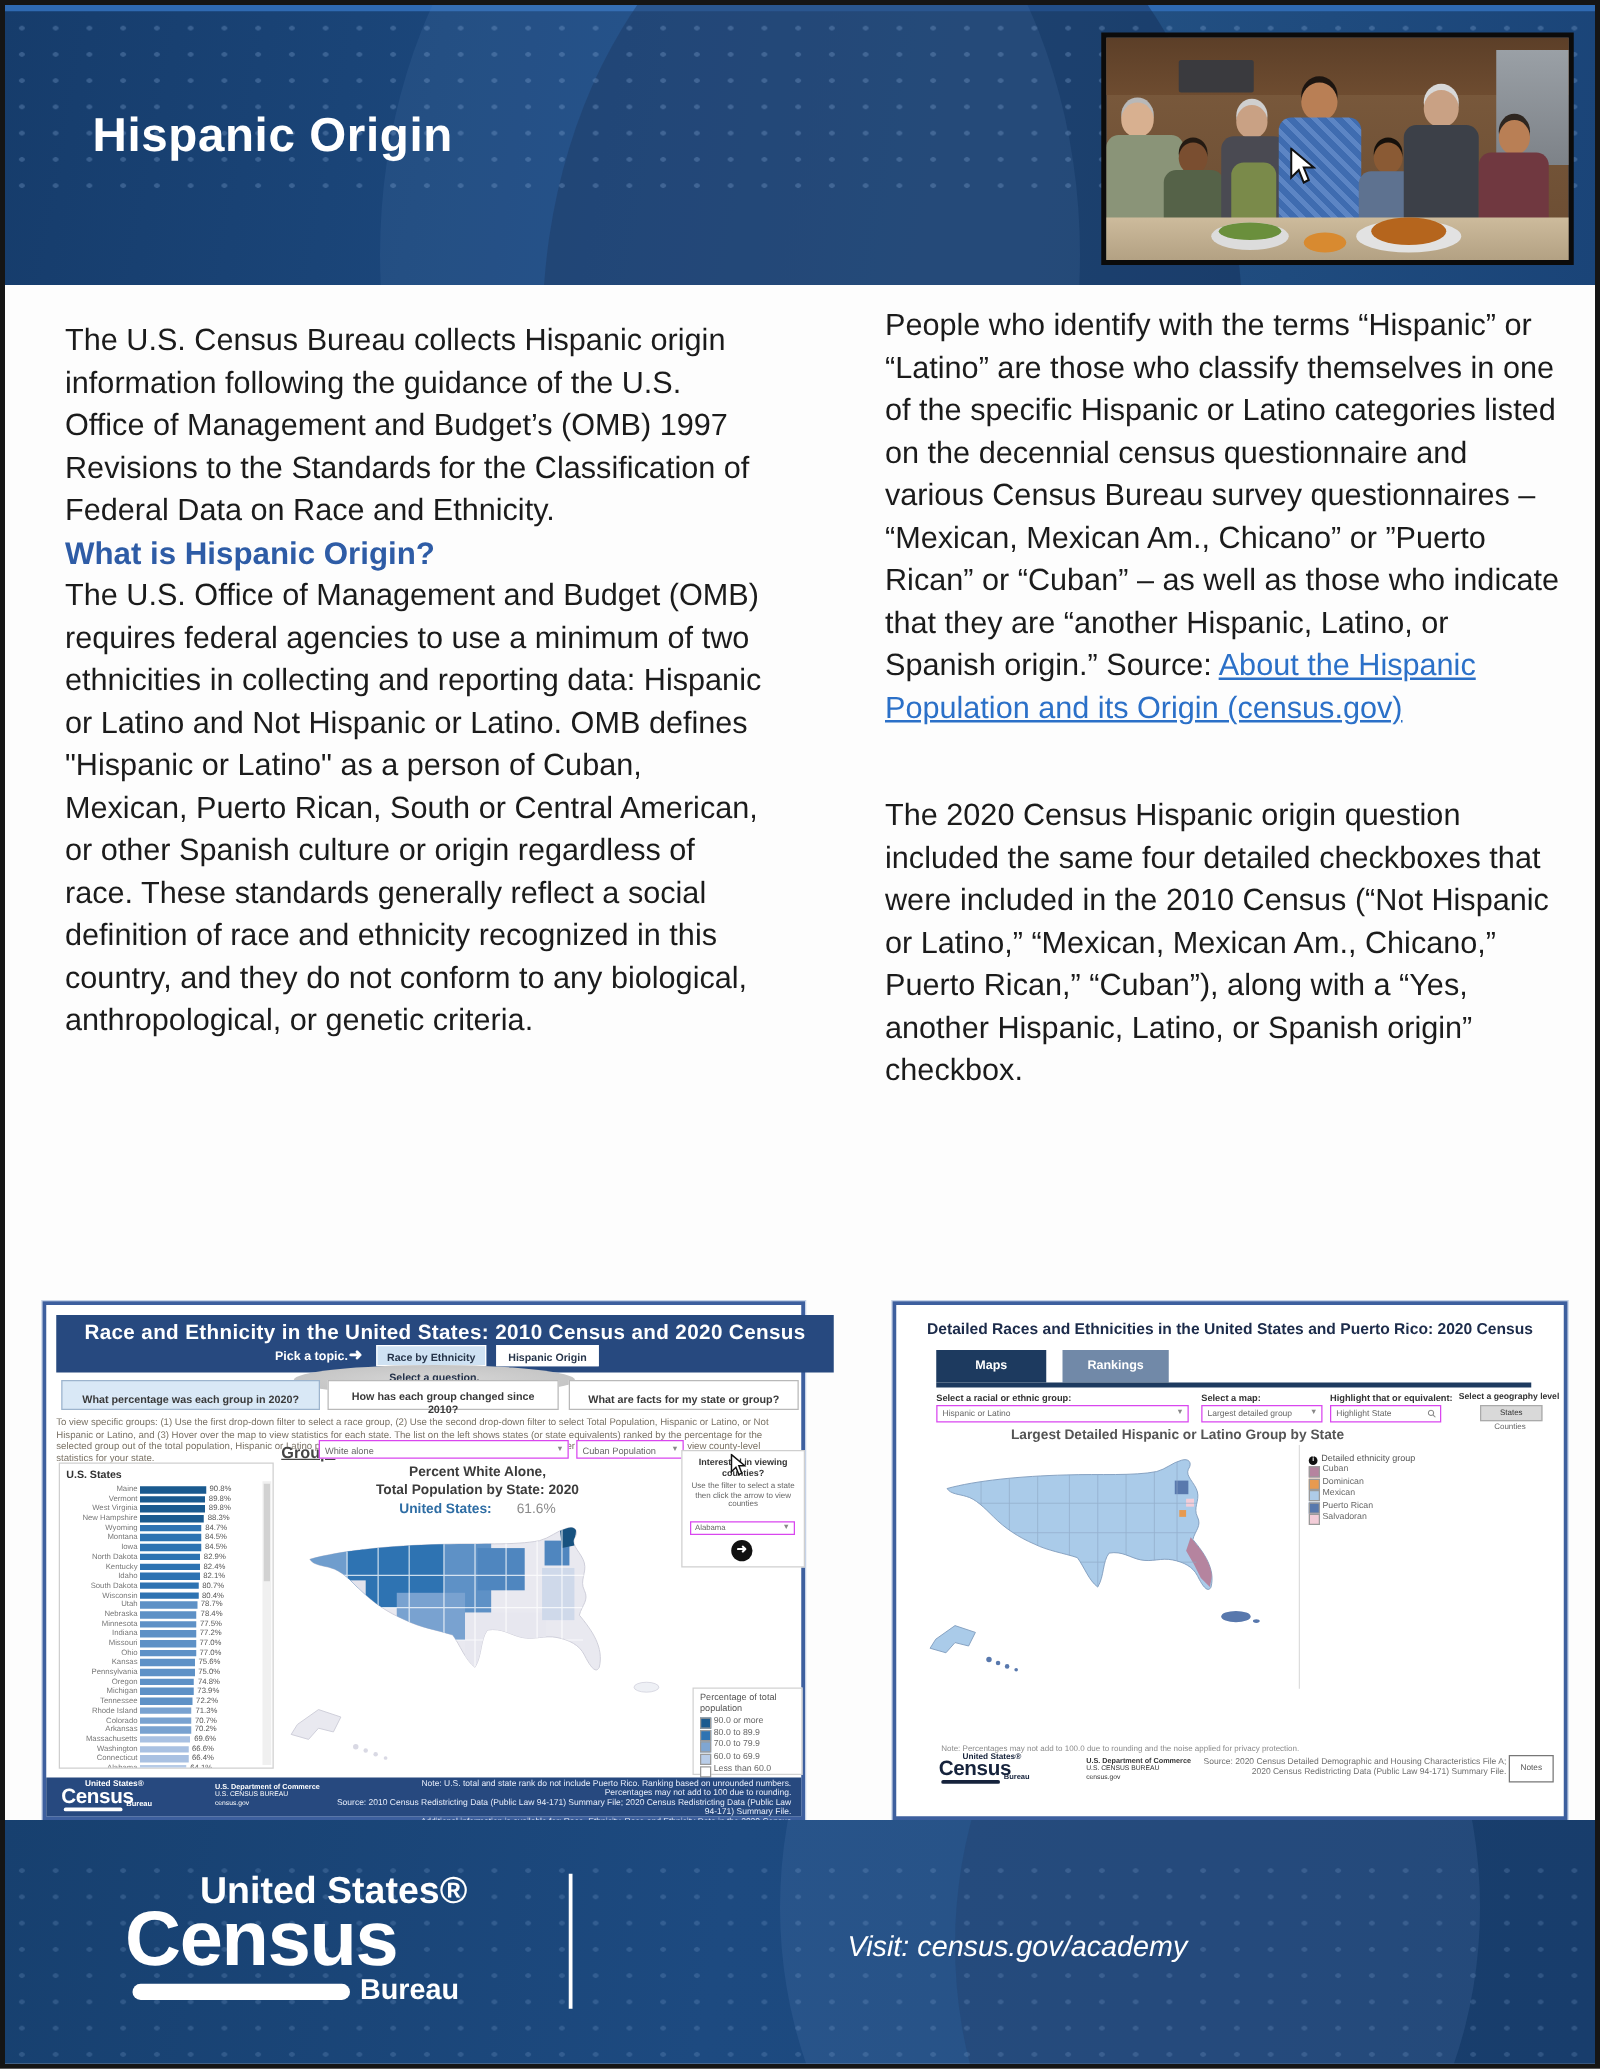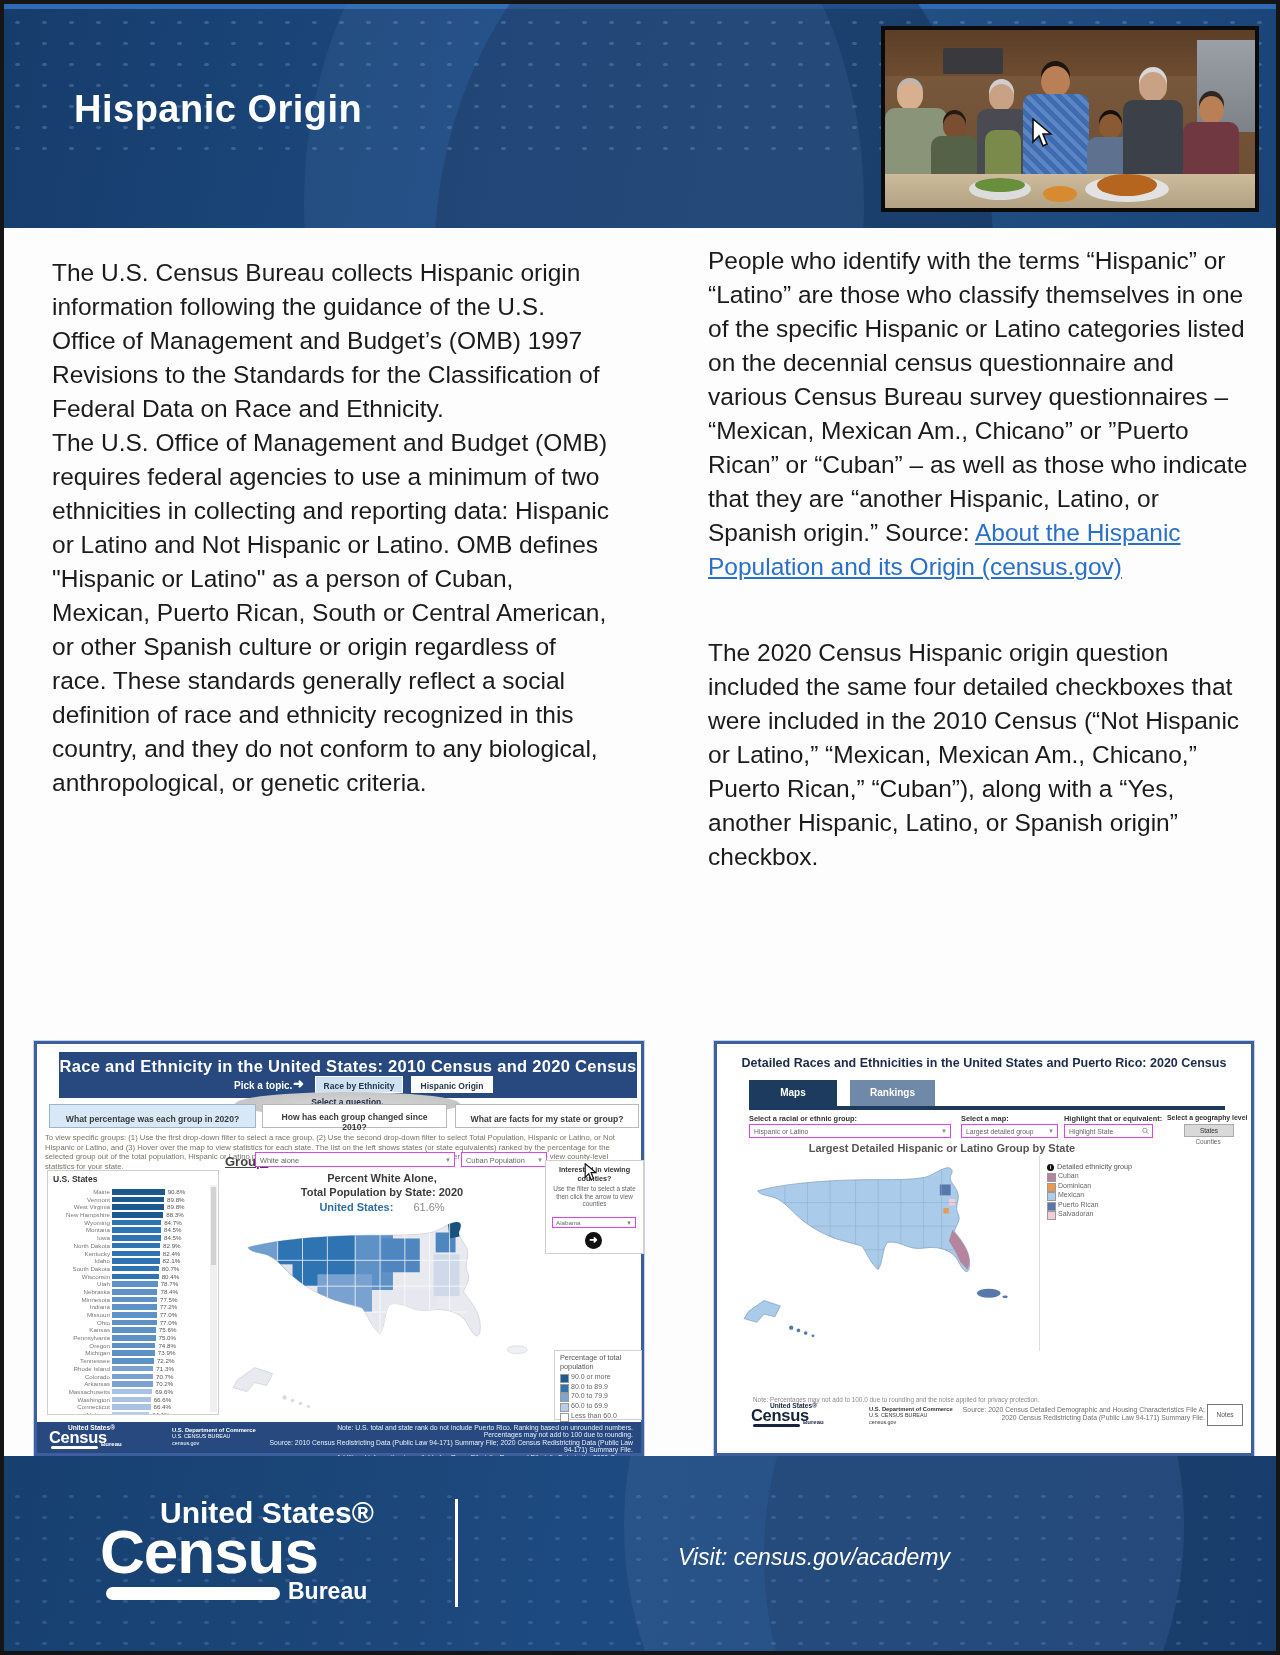--- a/index.html
+++ b/index.html
@@ -40,21 +40,21 @@
   .gap-para{margin-top:52px !important;}
   a.src-link{color:#2b70c8;text-decoration:underline;cursor:pointer;}
 
   
   .dash{position:absolute;background:#fff;border:3px solid #3d5f9e;box-sizing:border-box;box-shadow:0 0 0 1px #c6d3e8;}
   .tinysel{position:absolute;background:#fff;border:1px solid #d946ef;color:#666;box-sizing:border-box;overflow:hidden;white-space:nowrap;}
   .tinysel .caret{position:absolute;right:3px;top:50%;transform:translateY(-58%);font-size:6px;color:#888;}
 
   
   .d1{left:30px;top:1037px;width:610px;height:415px;}
-  .d1-band{position:absolute;left:22px;top:8px;width:578px;height:46px;background:#27497f;}
+  .d1-band{position:absolute;left:8px;top:8px;width:578px;height:46px;background:#27497f;padding-left:44px;}
   .d1-title{position:absolute;left:0;top:5px;width:100%;text-align:center;color:#fff;font-size:16.5px;font-weight:bold;letter-spacing:0.3px;}
   .d1-pick{position:absolute;left:175px;top:28px;color:#fff;font-size:10px;font-weight:bold;text-align:right;}
   .d1-arrow{position:absolute;left:234px;top:24px;color:#fff;font-size:13px;font-weight:bold;}
   .topic-btn{position:absolute;top:24px;height:17px;font-size:8.5px;font-weight:bold;color:#27354a;
      border:1px solid #fff;text-align:center;line-height:16px;}
   .d1-ellipse{position:absolute;left:198px;top:48px;width:225px;height:24px;background:radial-gradient(#d6d6d6,#bfbfbf);
      border-radius:50%;text-align:center;color:#24324a;font-size:8.5px;font-weight:bold;line-height:20px;}
   .q-btn{position:absolute;top:60px;height:24px;background:#fff;border:1px solid #b9b9b9;font-size:8.6px;font-weight:bold;
      color:#3a3a3a;text-align:center;box-sizing:border-box;padding-top:7px;}
   .q-btn.sel{background:#d9e8f6;border-color:#9db4cd;}
@@ -181,20 +181,21 @@
     <div class="dish" style="left:212px;bottom:12px;width:60px;height:22px;background:#b5651d;"></div>
     <div class="dish" style="left:158px;bottom:6px;width:34px;height:16px;background:#d88a30;"></div>
 
     <svg class="cursor-arrow" style="left:146px;top:88px;" width="22" height="30" viewBox="0 0 22 30">
       <path d="M2,1 L2,24 L8,18 L12,28 L16,26 L12,16 L20,16 Z" fill="#fff" stroke="#111" stroke-width="1.6"></path>
     </svg>
   </div>
 
   <div class="col col-left">
     <p>The U.S. Census Bureau collects Hispanic origin information following the guidance of the U.S. Office of Management and Budget’s (OMB) 1997 Revisions to the Standards for the Classification of Federal Data on Race and Ethnicity.</p>
+    <p class="q-head">What is Hispanic Origin?</p>
     <p>The U.S. Office of Management and Budget (OMB) requires federal agencies to use a minimum of two ethnicities in collecting and reporting data: Hispanic or Latino and Not Hispanic or Latino. OMB defines "Hispanic or Latino" as a person of Cuban, Mexican, Puerto Rican, South or Central American, or other Spanish culture or origin regardless of race. These standards generally reflect a social definition of race and ethnicity recognized in this country, and they do not conform to any biological, anthropological, or genetic criteria.</p>
   </div>
 
   <div class="col col-right">
     <p><span>People who identify with the terms “Hispanic” or “Latino” are those who classify themselves in one of the specific Hispanic or Latino categories listed on the decennial census questionnaire and various Census Bureau survey questionnaires – “Mexican, Mexican Am., Chicano” or ”Puerto Rican” or “Cuban” – as well as those who indicate that they are “another Hispanic, Latino, or Spanish origin.” Source: </span><a class="src-link">About the Hispanic Population and its Origin (census.gov)</a></p>
     <p class="gap-para">The 2020 Census Hispanic origin question included the same four detailed checkboxes that were included in the 2010 Census (“Not Hispanic or Latino,” “Mexican, Mexican Am., Chicano,” Puerto Rican,” “Cuban”), along with a “Yes, another Hispanic, Latino, or Spanish origin” checkbox.</p>
   </div>
 
   <div class="dash d1">
     <div class="d1-band">

